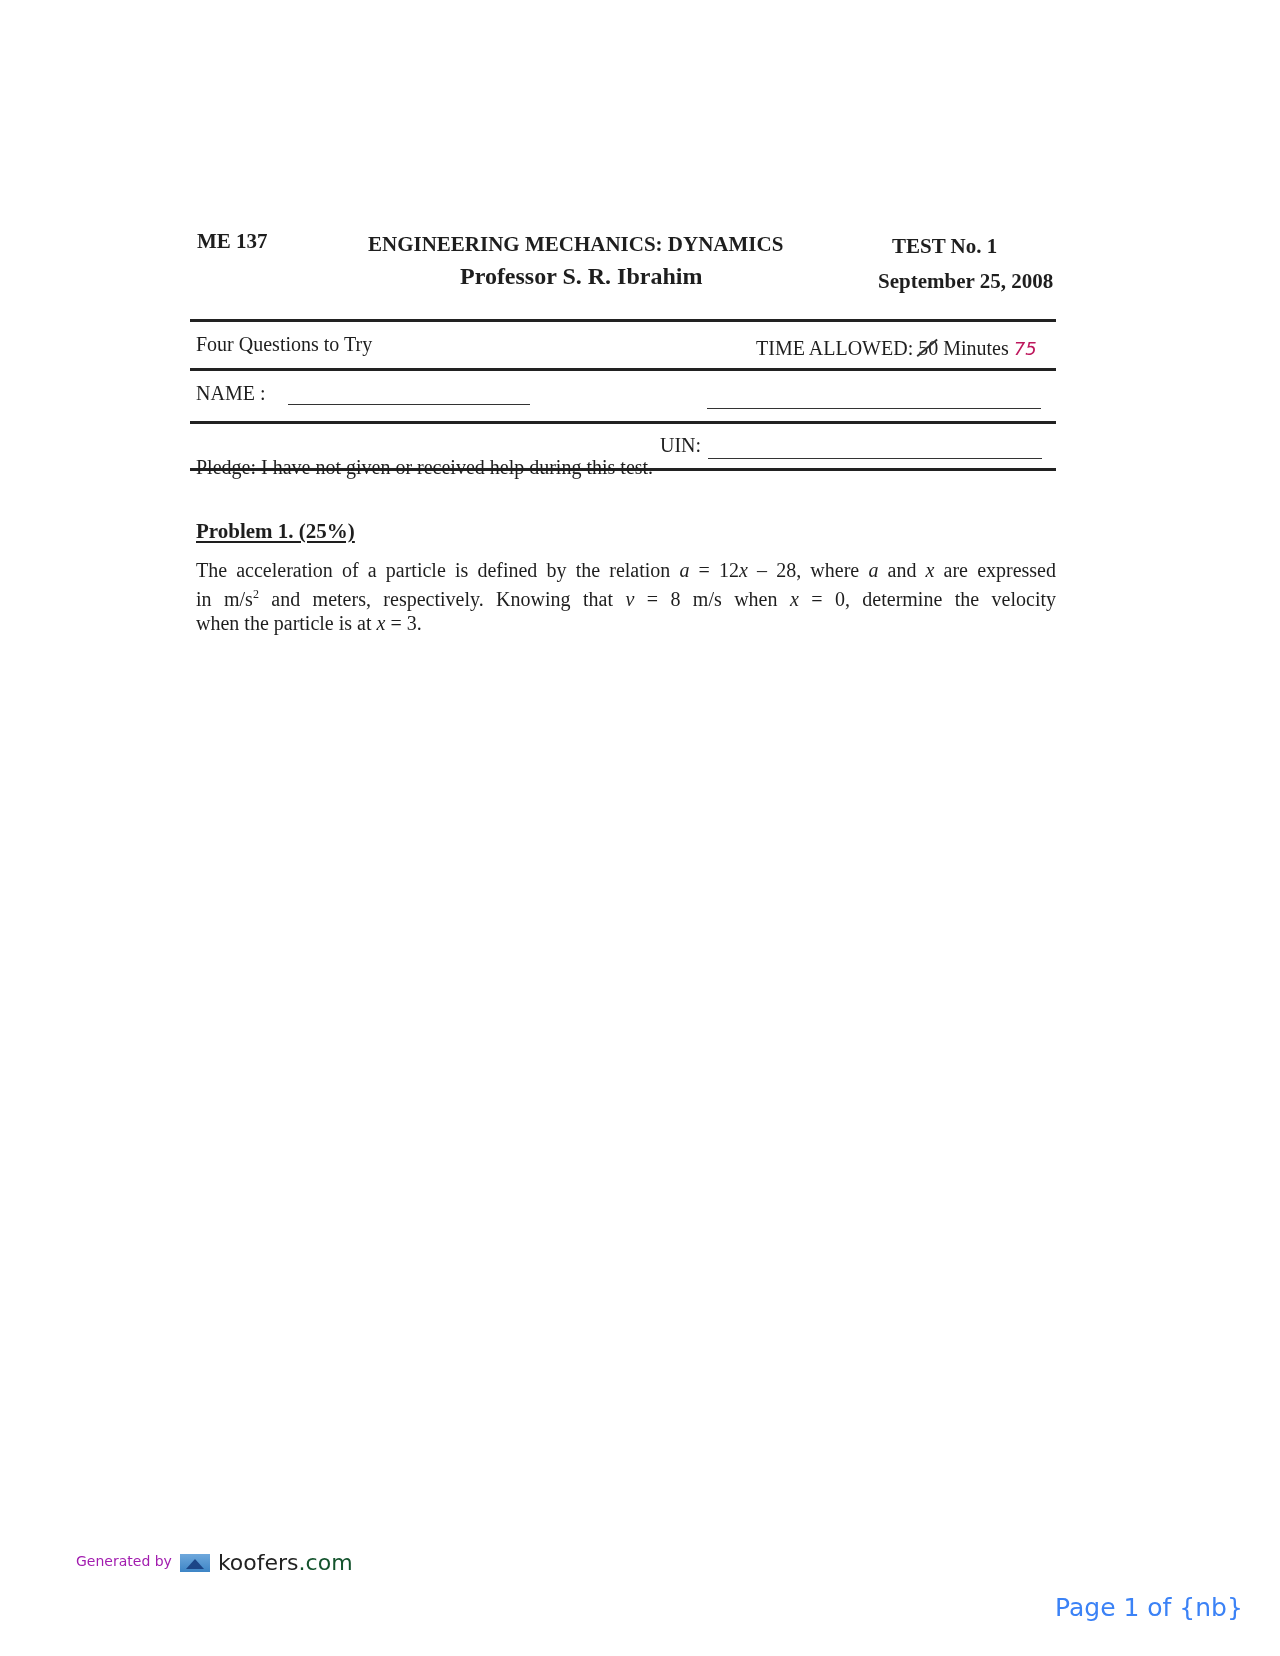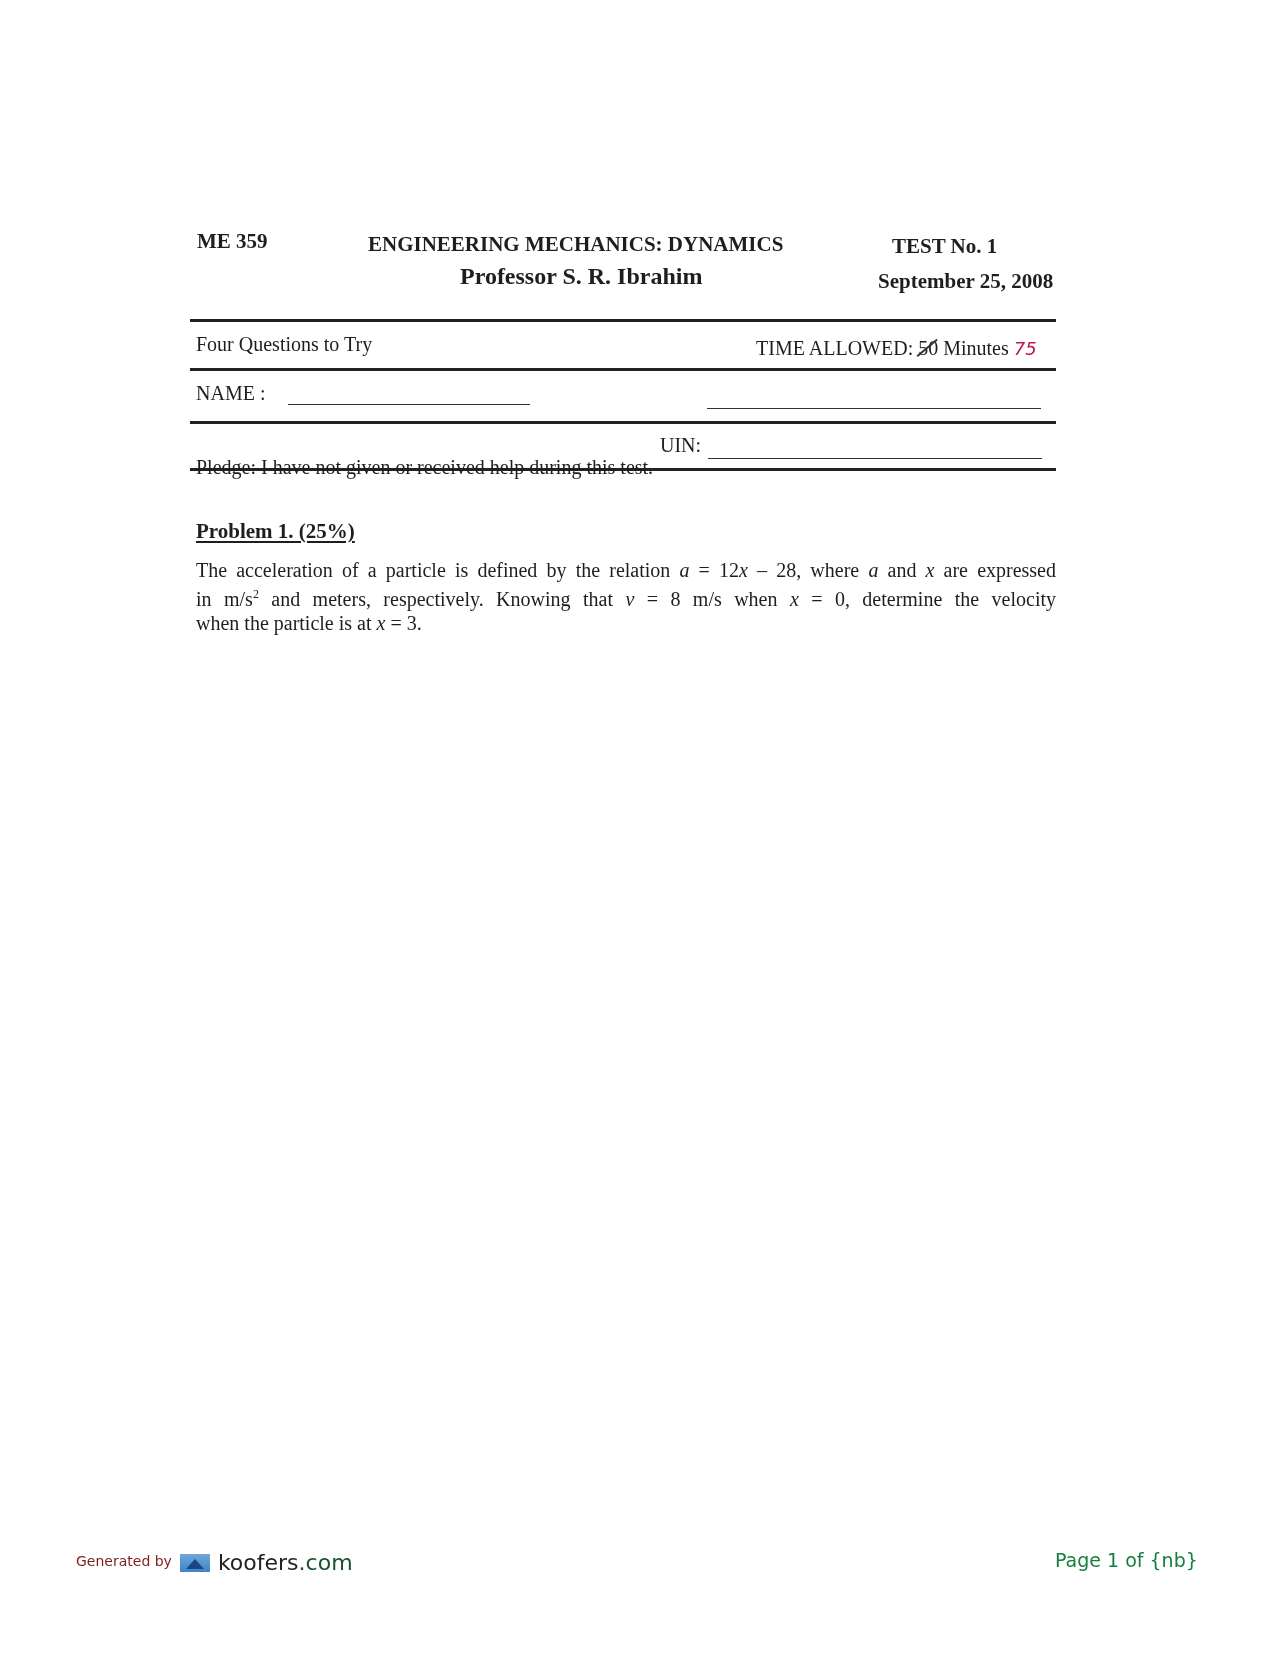--- a/index.html
+++ b/index.html
@@ -10,31 +10,31 @@
   .row { font-size:20px; }
   .blank { display:inline-block; border-bottom:1.5px solid #333; height:18px; vertical-align:baseline; }
   .hand { font-family:"DejaVu Sans", sans-serif; font-style:italic; color:#be185d; font-size:18px; }
   .strike { position:relative; display:inline-block; }
   .strike::after { content:""; position:absolute; left:-4px; top:10px; width:26px; height:1.5px; background:#333; transform:rotate(-40deg); }
   .prob-title { font-size:21px; font-weight:bold; text-decoration:underline; text-underline-offset:3px; }
   .body-text { font-size:20px; line-height:24px; width:860px; text-align:justify; white-space:normal; }
   .body-text .line { display:block; text-align:justify; text-align-last:justify; }
   .body-text .line.last { text-align-last:left; }
   i { font-style:italic; }
-  .footer-gen { font-family:"DejaVu Sans", sans-serif; font-size:14px; color:#7f1d1d; }
+  .footer-gen { font-family:"DejaVu Sans", sans-serif; font-size:14px; color:#a21caf; }
   .logo-box { display:inline-block; width:30px; height:18px; background:linear-gradient(#6fa8dc,#3d85c6); vertical-align:middle; position:relative; margin:0 4px; }
   .logo-box::before { content:""; position:absolute; left:6px; top:5px; width:0; height:0; border-left:9px solid transparent; border-right:9px solid transparent; border-bottom:10px solid #1c4587; }
   .koofers { font-family:"DejaVu Sans", sans-serif; font-size:22px; color:#222; vertical-align:middle; }
   .koofers .com { color:#14532d; }
-  .page-num { font-family:"DejaVu Sans", sans-serif; font-size:19px; color:#15803d; }
+  .page-num { font-family:"DejaVu Sans", sans-serif; font-size:25px; color:#3b82f6;margin-top:44px; }
 </style>
 </head>
 <body>
 
-<div class="abs hdr" style="left:197px; top:229px;">ME 359</div>
+<div class="abs hdr" style="left:197px; top:229px;">ME 137</div>
 <div class="abs hdr" style="left:368px; top:232px;">ENGINEERING MECHANICS: DYNAMICS</div>
 <div class="abs hdr" style="left:460px; top:263px; font-size:24px;">Professor S. R. Ibrahim</div>
 <div class="abs hdr" style="left:892px; top:234px;">TEST No. 1</div>
 <div class="abs hdr" style="left:878px; top:269px;">September 25, 2008</div>
 
 <div class="rule" style="top:319px;"></div>
 <div class="rule" style="top:368px;"></div>
 <div class="rule" style="top:421px;"></div>
 <div class="rule" style="top:468px;"></div>
 

